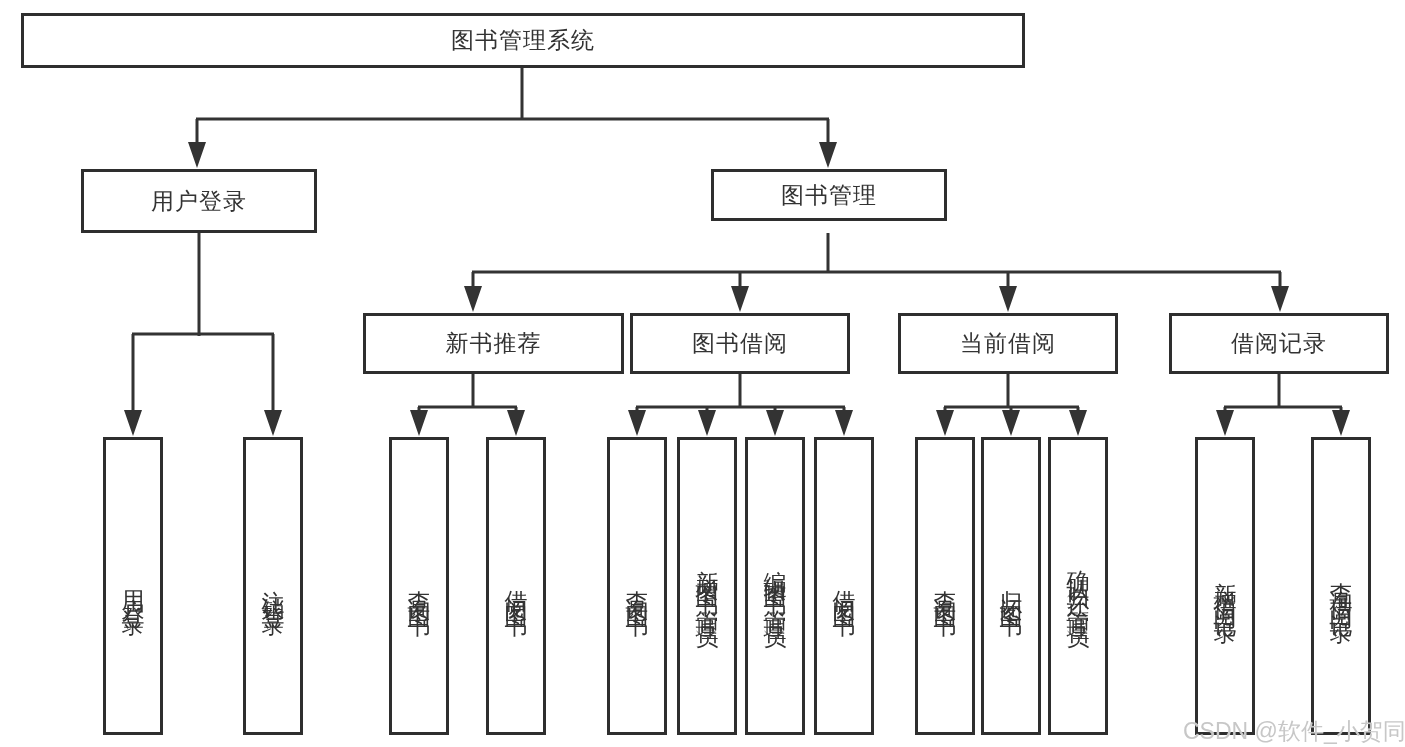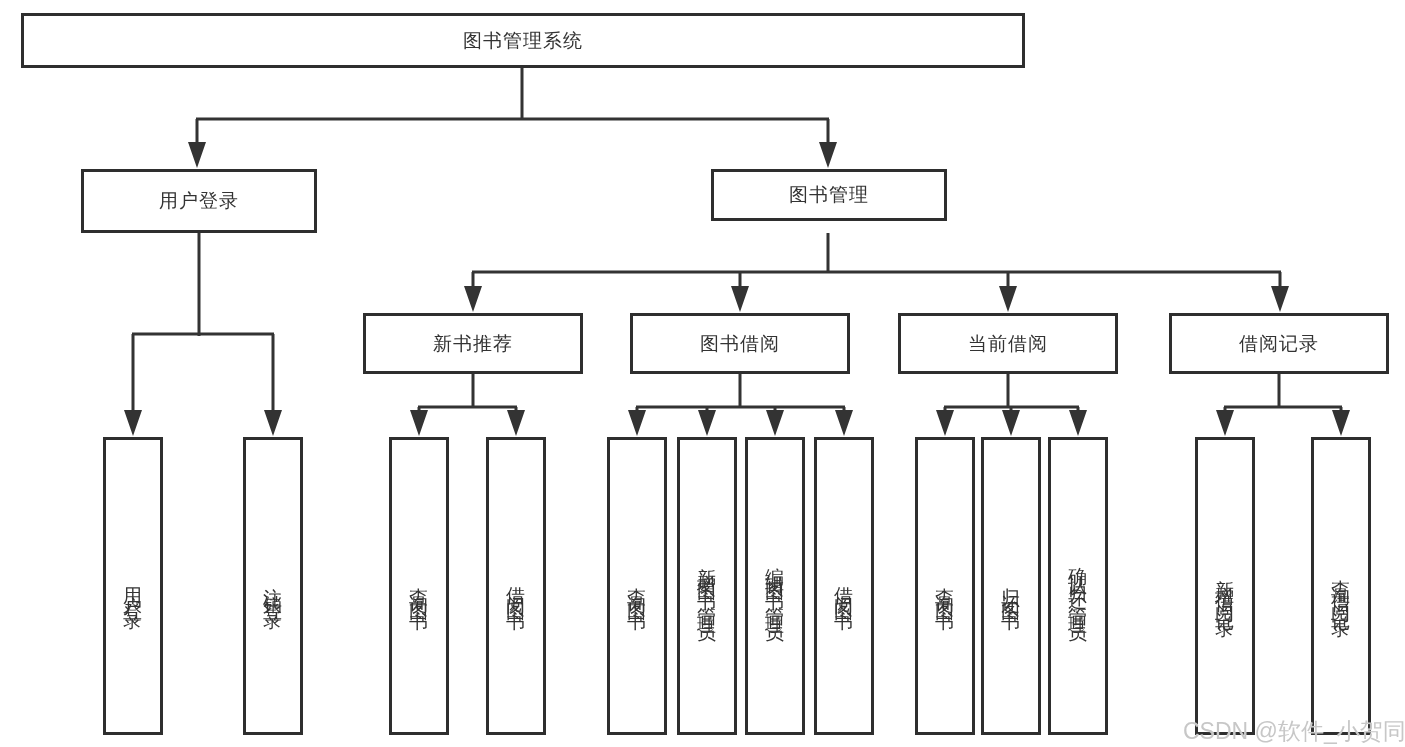--- a/index.html
+++ b/index.html
@@ -28,21 +28,21 @@
   }
   .box {
     position: absolute;
     box-sizing: border-box;
     border: 3px solid #2e2e2e;
     background: #ffffff;
     display: flex;
     align-items: center;
     justify-content: center;
     color: #333333;
-    font-size: 19px;
+    font-size: 23px;
     letter-spacing: 1px;
   }
   .hbox {
     white-space: nowrap;
   }
   .vbox {
     writing-mode: vertical-rl;
     text-orientation: mixed;
     letter-spacing: 8px;
     line-height: 1;
@@ -120,21 +120,21 @@
       M1078 436 l-9 -26 l18 0 z
       M1225 436 l-9 -26 l18 0 z
       M1341 436 l-9 -26 l18 0 z"></path>
   </svg>
 
   <div class="box hbox" style="left:21px; top:13px; width:1004px; height:55px;">图书管理系统</div>
 
   <div class="box hbox" style="left:81px; top:169px; width:236px; height:64px;">用户登录</div>
   <div class="box hbox" style="left:711px; top:169px; width:236px; height:52px;">图书管理</div>
 
-  <div class="box hbox" style="left:363px; top:313px; width:220px; height:61px;">新书推荐</div>
+  <div class="box hbox" style="left:363px; top:313px; width:261px; height:61px;">新书推荐</div>
   <div class="box hbox" style="left:630px; top:313px; width:220px; height:61px;">图书借阅</div>
   <div class="box hbox" style="left:898px; top:313px; width:220px; height:61px;">当前借阅</div>
   <div class="box hbox" style="left:1169px; top:313px; width:220px; height:61px;">借阅记录</div>
 
   <div class="box vbox" style="left:103px; top:437px; width:60px; height:298px;">用户登录</div>
   <div class="box vbox" style="left:243px; top:437px; width:60px; height:298px;">注销登录</div>
 
   <div class="box vbox" style="left:389px; top:437px; width:60px; height:298px;">查询图书</div>
   <div class="box vbox" style="left:486px; top:437px; width:60px; height:298px;">借阅图书</div>
 

